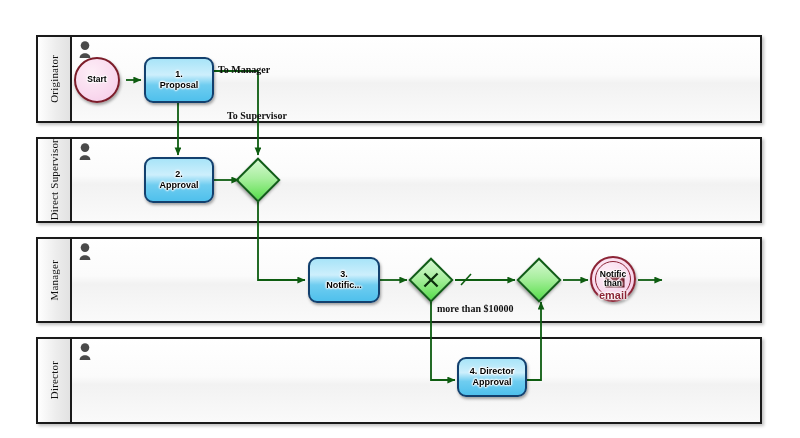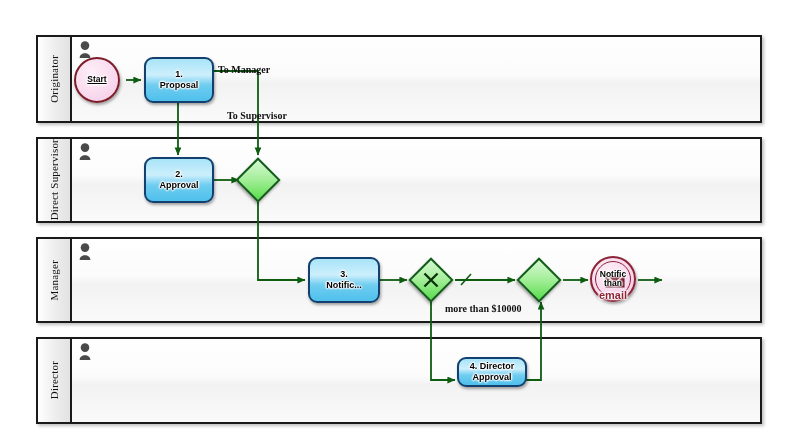--- a/index.html
+++ b/index.html
@@ -40,21 +40,21 @@
         display:flex;align-items:center;justify-content:center;text-align:center;}
   .task .lbl{font-size:9px;font-weight:bold;color:#000;line-height:1.25;
         text-shadow:0 0 2px #fff,0 0 2px #fff,1px 0 2px #fff,-1px 0 2px #fff,0 1px 2px #fff,0 -1px 2px #fff;}
 
   .ev{border-radius:50%;display:flex;align-items:center;justify-content:center;text-align:center;}
   .ev .lbl{font-size:8.5px;font-weight:bold;color:#000;line-height:1.1;
         text-shadow:0 0 2px #fff,0 0 2px #fff,1px 0 2px #fff,-1px 0 2px #fff,0 1px 2px #fff,0 -1px 2px #fff;}
 
   .ev-start{border:2px solid #7c1d2a;
         background:radial-gradient(circle at 38% 32%,#fdeef7 0%,#f9d9ee 60%,#f3c9e6 100%);
-        box-shadow:1px 2px 3px rgba(0,0,0,.35);text-decoration:underline;}
+        box-shadow:1px 2px 3px rgba(0,0,0,.35);}
 
   .ev-inter{border:2px solid #8c2436;
         background:radial-gradient(circle at 38% 32%,#fdeef7 0%,#f8d7ec 60%,#f2c6e3 100%);
         box-shadow:1px 2px 3px rgba(0,0,0,.35);}
   .ev-inter::before{content:"";position:absolute;left:3px;top:3px;right:3px;bottom:3px;
         border:1.5px solid #8c2436;border-radius:50%;}
 
   .ev-end{border:4px solid #6d1016;
         background:radial-gradient(circle at 38% 30%,#fdeaf4 0%,#f7d6ea 55%,#f0c6e0 100%);
         box-shadow:1px 2px 3px rgba(0,0,0,.4);}
@@ -149,21 +149,21 @@
       <path d="M525,380 L541,380 L541,302" marker-end="url(#ah)"></path>
 
       <path d="M563,280 L588,280" marker-end="url(#ah)"></path>
 
       <path d="M638,280 L662,280" marker-end="url(#ah)"></path>
     </g>
   </svg>
 
   <div class="edge-label" style="left:218px;top:64px;">To Manager</div>
   <div class="edge-label" style="left:183px;top:110px;margin-left:44px;">To Supervisor</div>
-  <div class="edge-label" style="left:437px;top:303px;margin-left:8px;">more than $10000</div>
+  <div class="edge-label" style="left:437px;top:303px;">more than $10000</div>
 
   <div class="node ev ev-start" style="left:74px;top:57px;width:46px;height:46px;">
     <span class="lbl">Start</span>
   </div>
 
   <div class="node task" style="left:144px;top:57px;width:70px;height:46px;">
     <span class="lbl">
       <span>1.</span><br>
       <span>Proposal</span>
     </span>
@@ -199,20 +199,20 @@
       <path d="M14,17 L23,25 L32,17" fill="none" stroke="#f7d6ea" stroke-width="1.6"></path>
     </svg>
     <span class="lbl" style="position:relative;z-index:2;">
       <span>Notific</span><br>
       <span>than</span>
     </span>
     <span class="lbl" style="position:absolute;left:0;right:0;bottom:-1px;font-size:11px;color:#8c2436;z-index:3;">email</span>
   </div>
 
 
-  <div class="node task" style="left:457px;top:357px;width:70px;height:30px;">
+  <div class="node task" style="left:457px;top:357px;width:70px;height:40px;">
     <span class="lbl">
       <span>4. Director</span><br>
       <span>Approval</span>
     </span>
   </div>
 
 </div>
 
 </body></html>

